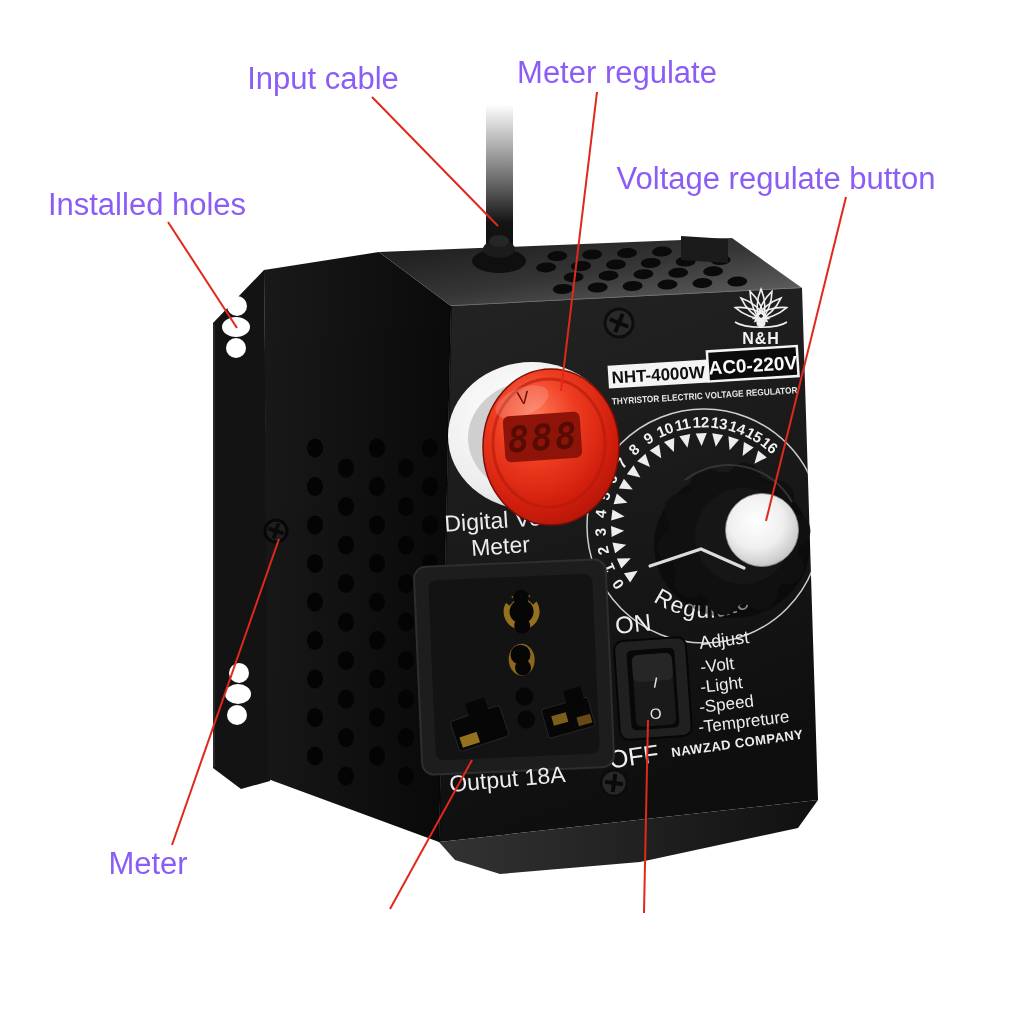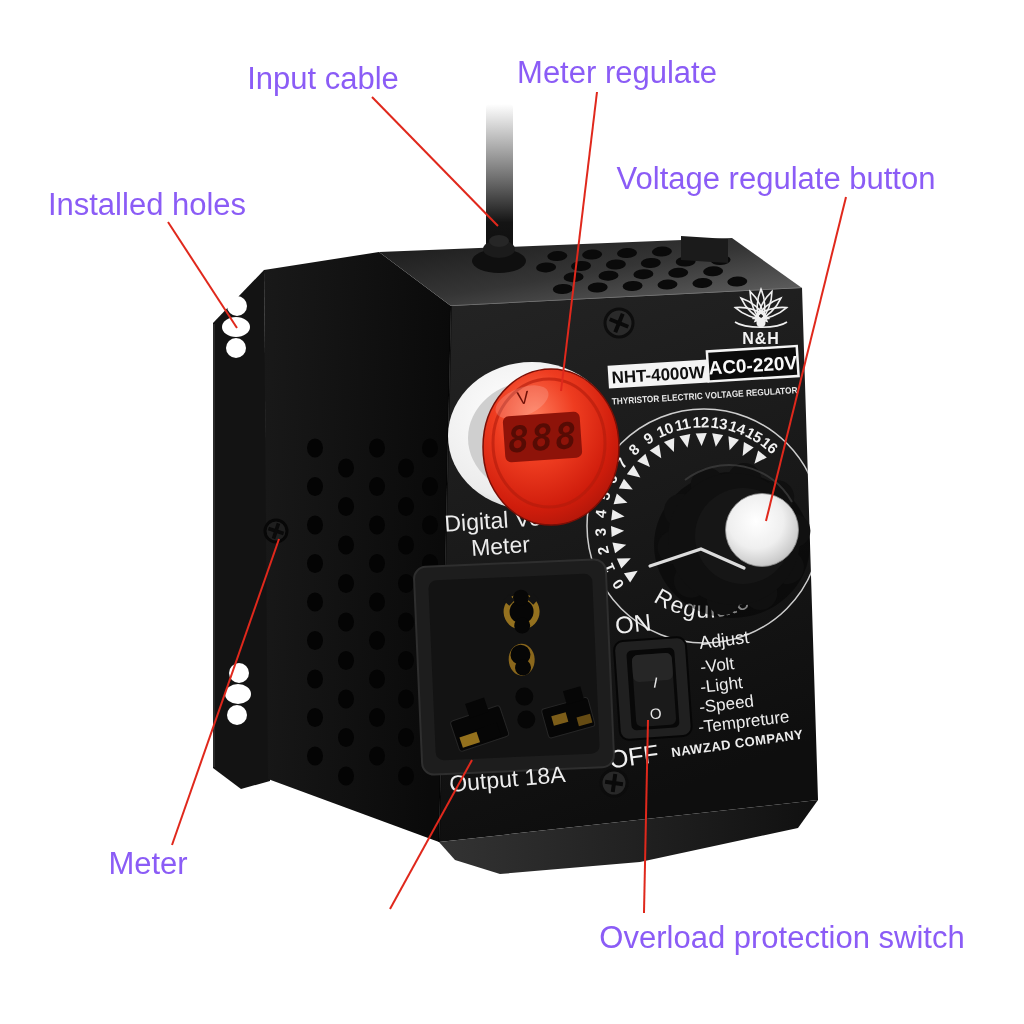--- a/index.html
+++ b/index.html
@@ -353,14 +353,13 @@
     <line x1="390" y1="909" x2="472" y2="760" stroke="#e0281c"></line>
     <line x1="648" y1="720" x2="644" y2="913" stroke="#e0281c"></line>
   </g>
 </svg>
 
 <div class="callout" style="left:323px;top:79px">Input cable</div>
 <div class="callout" style="left:617px;top:73px">Meter regulate</div>
 <div class="callout" style="left:776px;top:179px">Voltage regulate button</div>
 <div class="callout" style="left:147px;top:205px">Installed holes</div>
 <div class="callout" style="left:148px;top:864px">Meter</div>
-<div class="callout" style="left:782px;top:938px">Overload protection switch</div>
 </div>
 
 </body></html>

